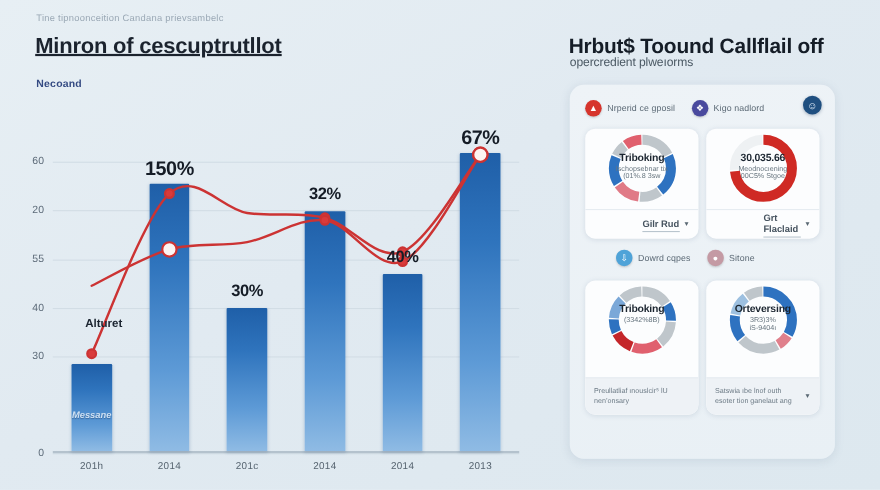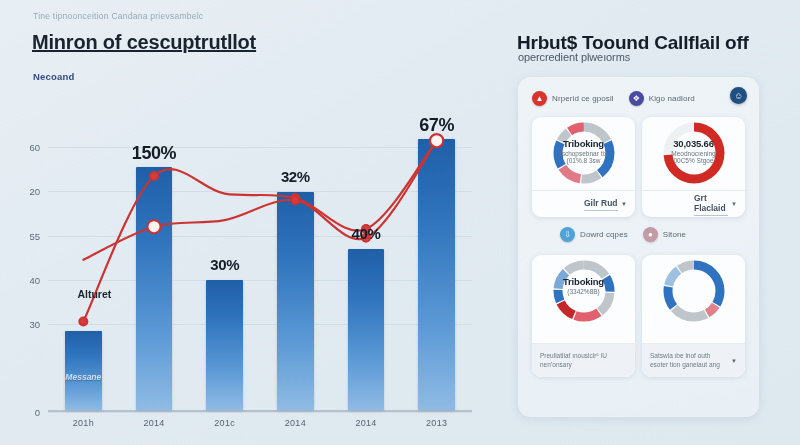--- a/index.html
+++ b/index.html
@@ -304,20 +304,25 @@
       <div class="minicard tall" id="card3" style="left:124px;top:178px;">
           <div class="donutwrap">
             <svg width="72" height="72" viewBox="0 0 72 72">
               <circle cx="36" cy="36" r="26" fill="none" stroke="#2e72c0" stroke-width="9" stroke-dasharray="54.343358115467545 109.0194598712017" stroke-dashoffset="0" transform="rotate(-90 36 36)"></circle>
               <circle cx="36" cy="36" r="26" fill="none" stroke="#e0808c" stroke-width="9" stroke-dasharray="11.86902543893354 151.4937925477357" stroke-dashoffset="-55.54335811546755" transform="rotate(-90 36 36)"></circle>
               <circle cx="36" cy="36" r="26" fill="none" stroke="#bfc6cb" stroke-width="9" stroke-dasharray="34.73981995706723 128.622998029602" stroke-dashoffset="-68.61238355440109" transform="rotate(-90 36 36)"></circle>
               <circle cx="36" cy="36" r="26" fill="none" stroke="#2e72c0" stroke-width="9" stroke-dasharray="21.6707945181337 141.69202346853555" stroke-dashoffset="-104.55220351146832" transform="rotate(-90 36 36)"></circle>
               <circle cx="36" cy="36" r="26" fill="none" stroke="#9dc0e0" stroke-width="9" stroke-dasharray="18.403538158400313 144.95927982826893" stroke-dashoffset="-127.42299802960201" transform="rotate(-90 36 36)"></circle>
               <circle cx="36" cy="36" r="26" fill="none" stroke="#bfc6cb" stroke-width="9" stroke-dasharray="15.136281798666925 148.2265361880023" stroke-dashoffset="-147.02653618800232" transform="rotate(-90 36 36)"></circle>
             </svg>
+            <div class="donutlabel">
+              <div class="dl1">Orteversing</div>
+     <div class="dl2">3R3)3%</div>
+     <div class="dl3">iS-9404ı</div>
+            </div>
           </div>
           <div class="cardfoot" style="height: 34px; background: rgb(238, 242, 246);">
             <span class="foottext">Satswia ıbe lnof outh esoter tion ganelaut ang</span>
             <span class="chev">▼</span>
           </div>
         </div>
 
     </div>
   </div>
 </div>

